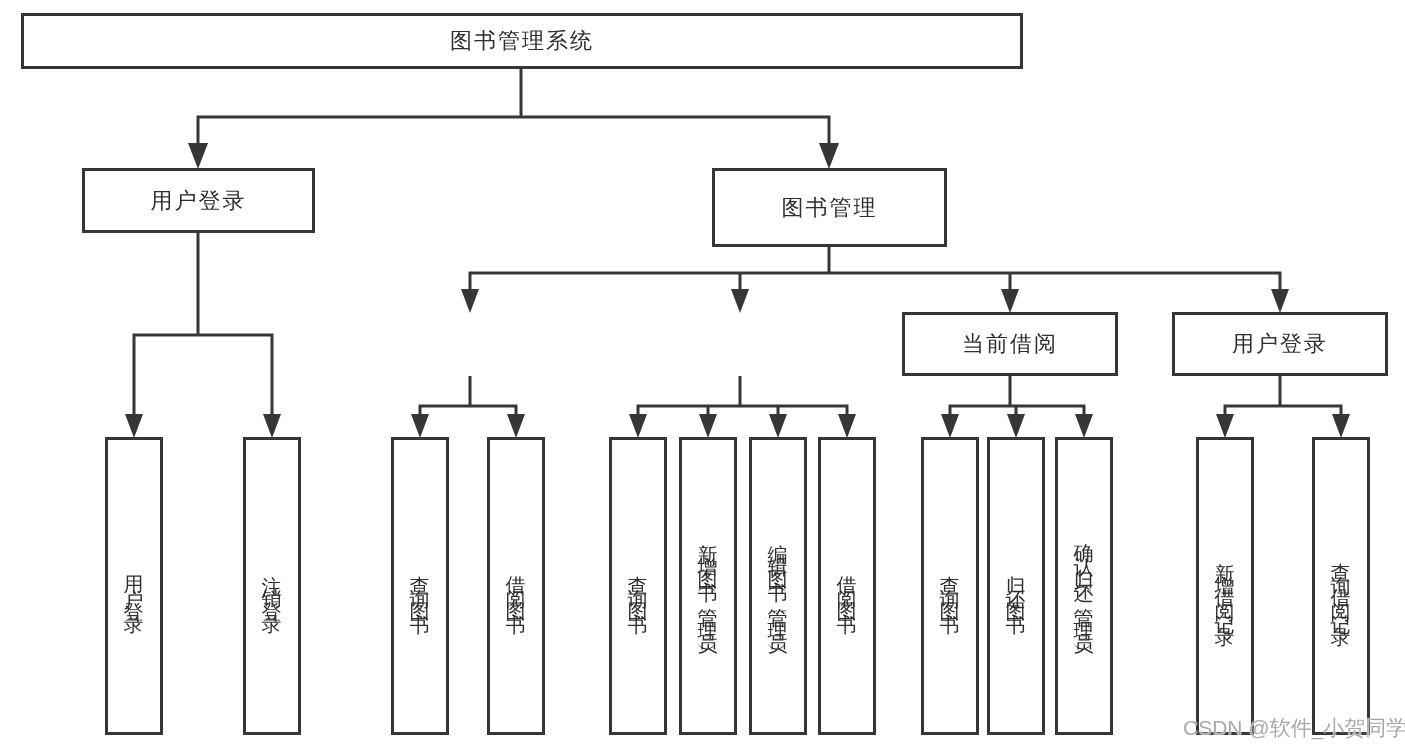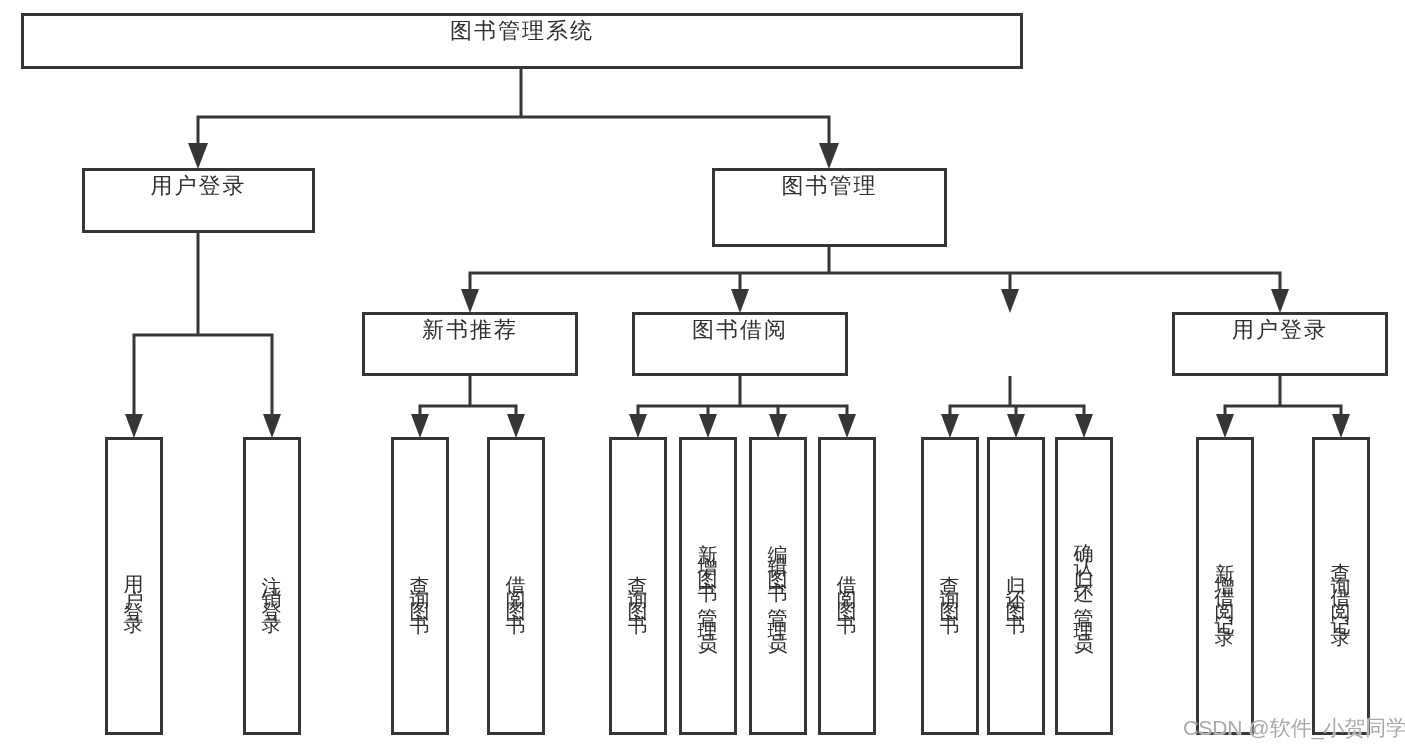--- a/index.html
+++ b/index.html
@@ -20,21 +20,21 @@
     left: 0;
     top: 0;
     z-index: 1;
   }
   .box {
     position: absolute;
     box-sizing: border-box;
     border: 3px solid #363636;
     background: #ffffff;
     display: flex;
-    align-items: flex-start;
+    align-items: center;
     justify-content: center;
     font-size: 22px;
     color: #2e2e2e;
     letter-spacing: 2px;
     z-index: 2;
   }
   .leaf {
     position: absolute;
     box-sizing: border-box;
     border: 3px solid #363636;
@@ -123,25 +123,22 @@
     <span>图书管理系统</span>
   </div>
 
   <div class="box" style="left:82px; top:168px; width:233px; height:65px;">
     <span>用户登录</span>
   </div>
   <div class="box" style="left:712px; top:168px; width:235px; height:79px;">
     <span>图书管理</span>
   </div>
 
-  <div class="box" style="left:362px; top:312px; width:216px; height:64px;">
-    <span>新书推荐</span>
-  </div>
-  <div class="box" style="left:632px; top:312px; width:216px; height:64px;">
-    <span>图书借阅</span>
+  <div class="box" style="left:902px; top:312px; width:216px; height:64px;">
+    <span>当前借阅</span>
   </div>
   <div class="box" style="left:1172px; top:312px; width:216px; height:64px;">
     <span>用户登录</span>
   </div>
 
   <div class="leaf" style="left:105px;">
     <span class="vtext">用户登录</span>
   </div>
   <div class="leaf" style="left:243px;">
     <span class="vtext">注销登录</span>

